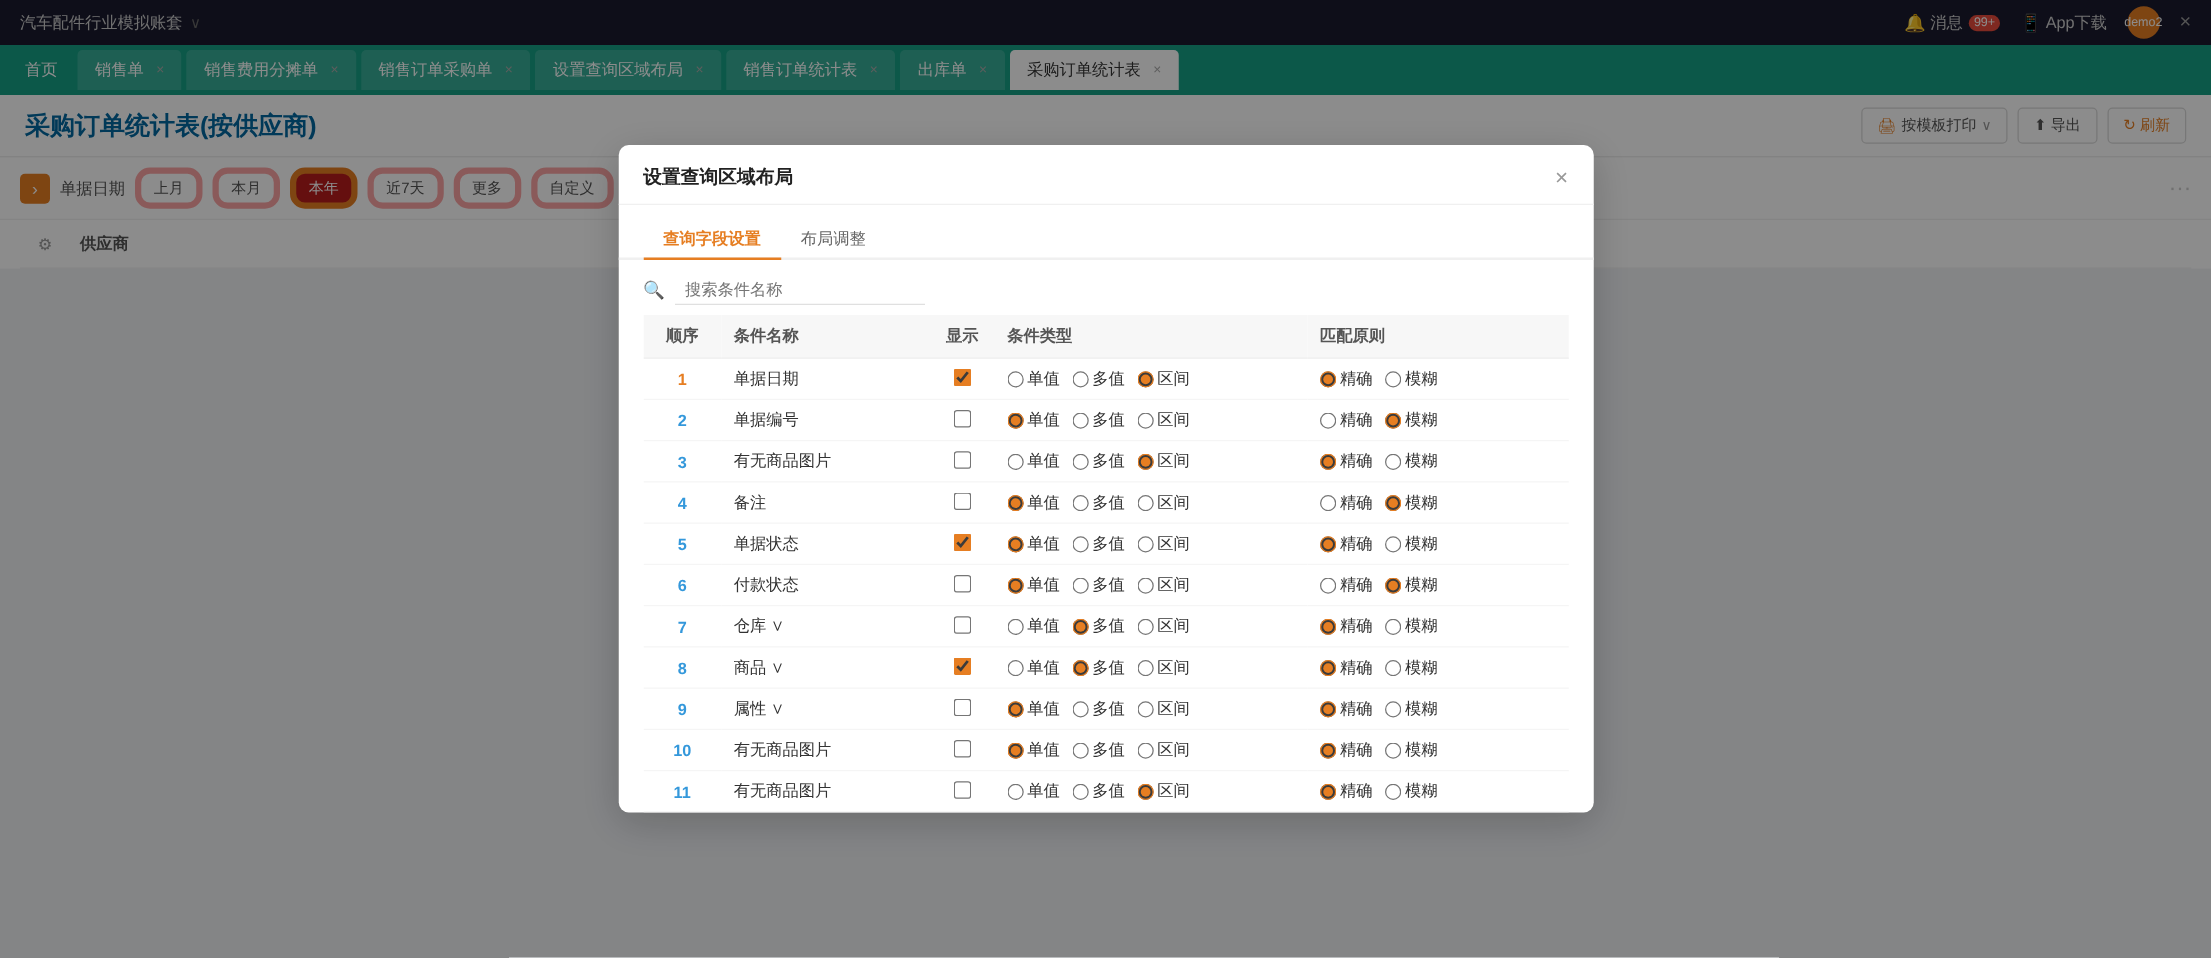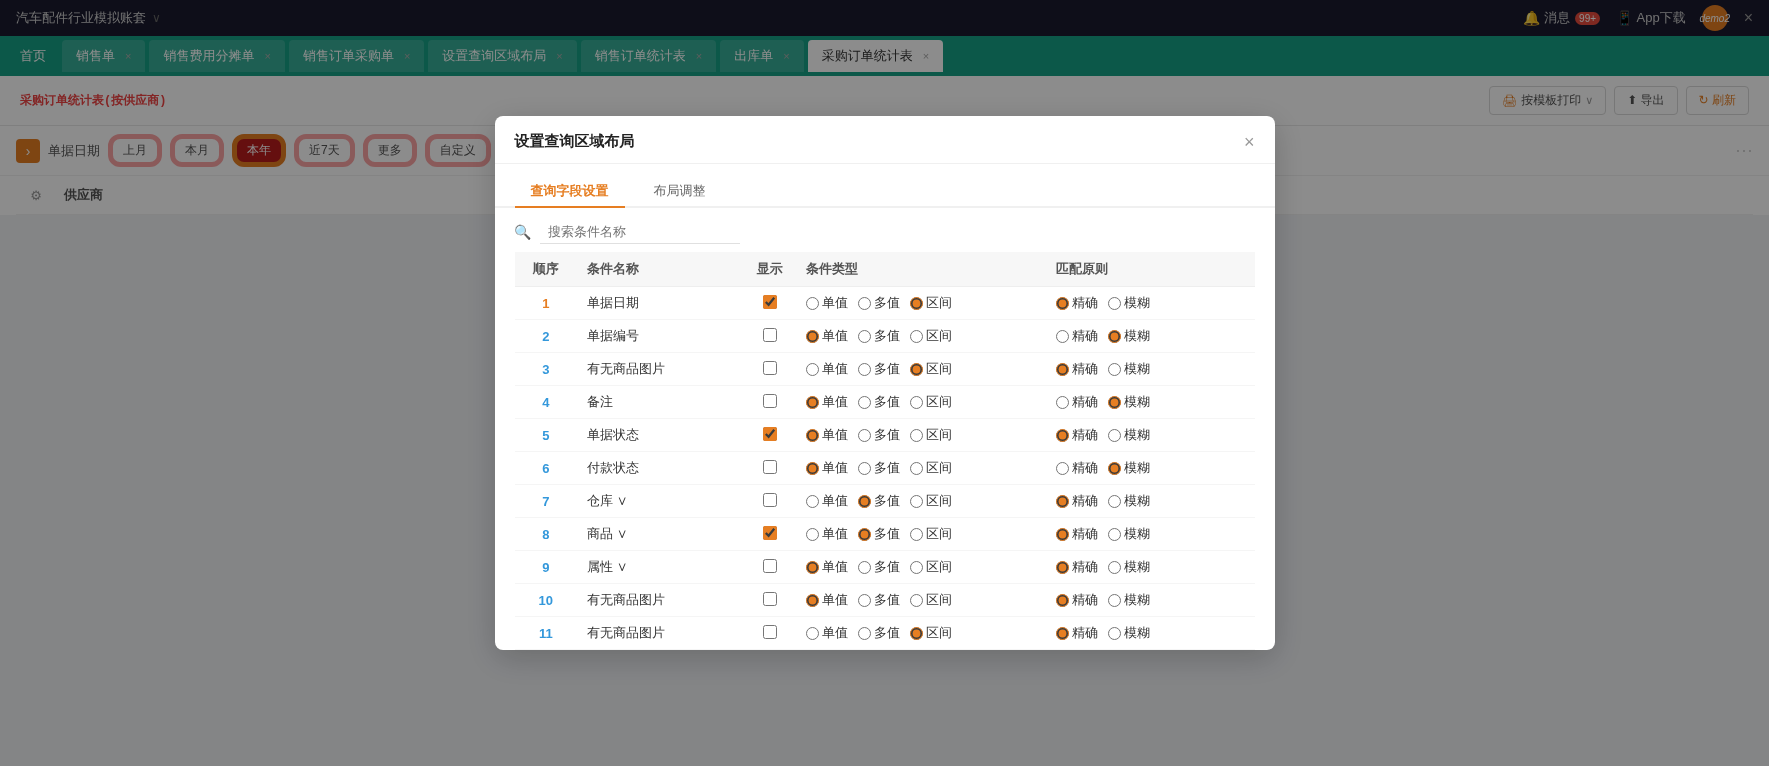--- a/index.html
+++ b/index.html
@@ -48,21 +48,21 @@
 
     
     .page-header {
       background: #fff;
       padding: 10px 20px;
       display: flex;
       align-items: center;
       justify-content: space-between;
       border-bottom: 1px solid #e8e8e8;
     }
-    .page-title { font-size: 12px; font-weight: bold; color: #ef4444; font-family: Liberation Mono, monospace; }
+    .page-title { font-size: 20px; font-weight: bold; color: #0369a1; }
     .page-actions { display: flex; align-items: center; gap: 8px; }
     .btn-print { background: #fff; border: 1px solid #d9d9d9; color: #555; padding: 5px 12px; border-radius: 4px; cursor: pointer; font-size: 12px; display: flex; align-items: center; gap: 4px; }
     .btn-export { background: #fff; border: 1px solid #d9d9d9; color: #555; padding: 5px 12px; border-radius: 4px; cursor: pointer; font-size: 12px; }
     .btn-refresh { background: #fff; border: 1px solid #d9d9d9; color: #e67e22; padding: 5px 12px; border-radius: 4px; cursor: pointer; font-size: 12px; }
 
     
     .filter-bar {
       background: #fff;
       padding: 8px 16px;
       display: flex;
@@ -119,21 +119,21 @@
       display: flex;
       align-items: center;
       justify-content: space-between;
     }
     .dialog-title { font-size: 15px; font-weight: bold; color: #222; }
     .dialog-close { background: none; border: none; font-size: 18px; color: #999; cursor: pointer; line-height: 1; }
 
     
     .dialog-tabs {
       display: flex;
-      gap: 13px;
+      gap: 0;
       padding: 12px 20px 0 20px;
       border-bottom: 2px solid #f0f0f0;
     }
     .dialog-tab {
       padding: 6px 16px;
       font-size: 13px;
       color: #666;
       cursor: pointer;
       border-bottom: 2px solid transparent;
       margin-bottom: -2px;
@@ -243,21 +243,21 @@
       <span style="font-size:14px;">🔔</span>
       <span>消息</span>
       <span class="badge">99+</span>
     </span>
     <span style="display:flex;align-items:center;gap:3px;">
       <span style="font-size:14px;">📱</span>
       <span>App下载</span>
     </span>
     <span style="display:flex;align-items:center;gap:6px;">
       <div class="avatar">
-        <span style="font-size:10px;font-style:italic;">demo2</span>
+        <span style="font-size:10px;">demo2</span>
       </div>
     </span>
     <span style="color:#999;font-size:16px;">×</span>
   </div>
 </div>
 
 <div class="nav-bar">
   <div class="nav-home">首页</div>
   <div class="nav-tab">
     <span>销售单</span>

